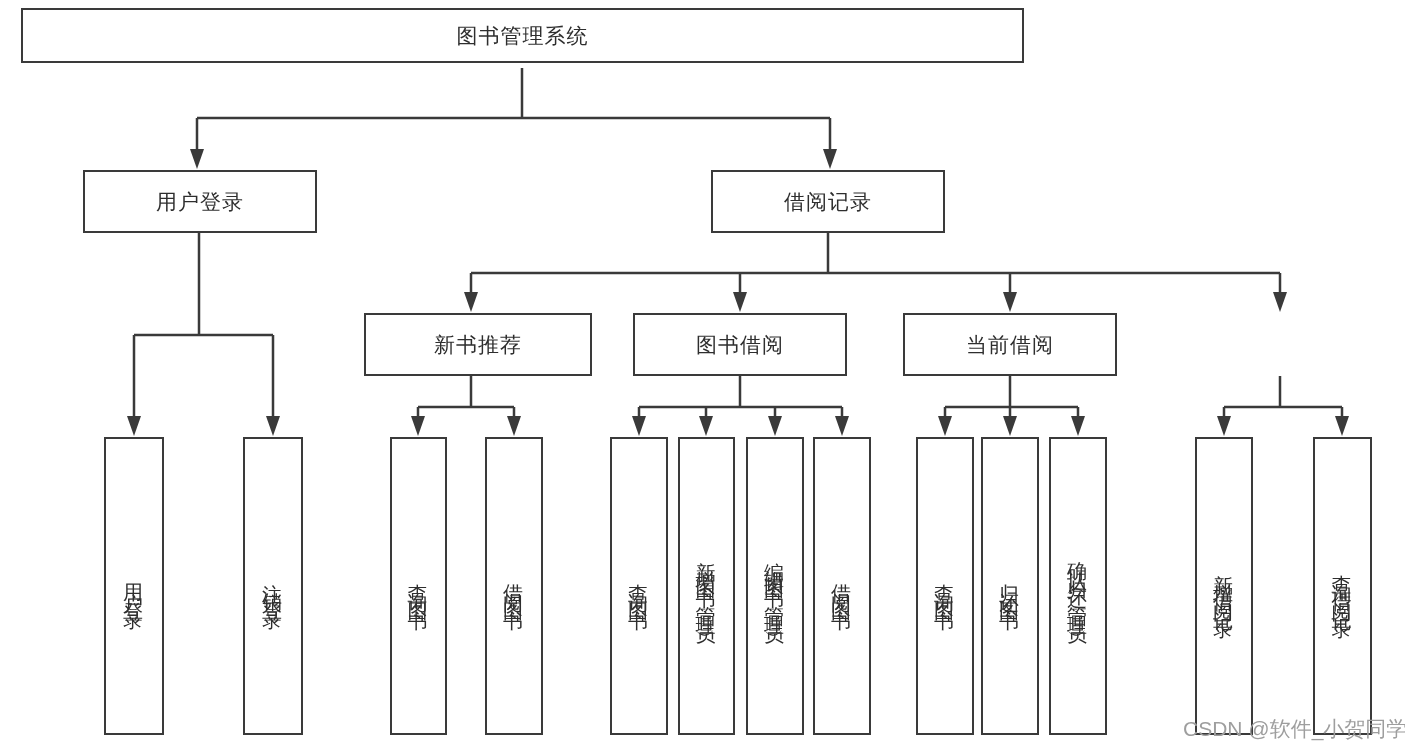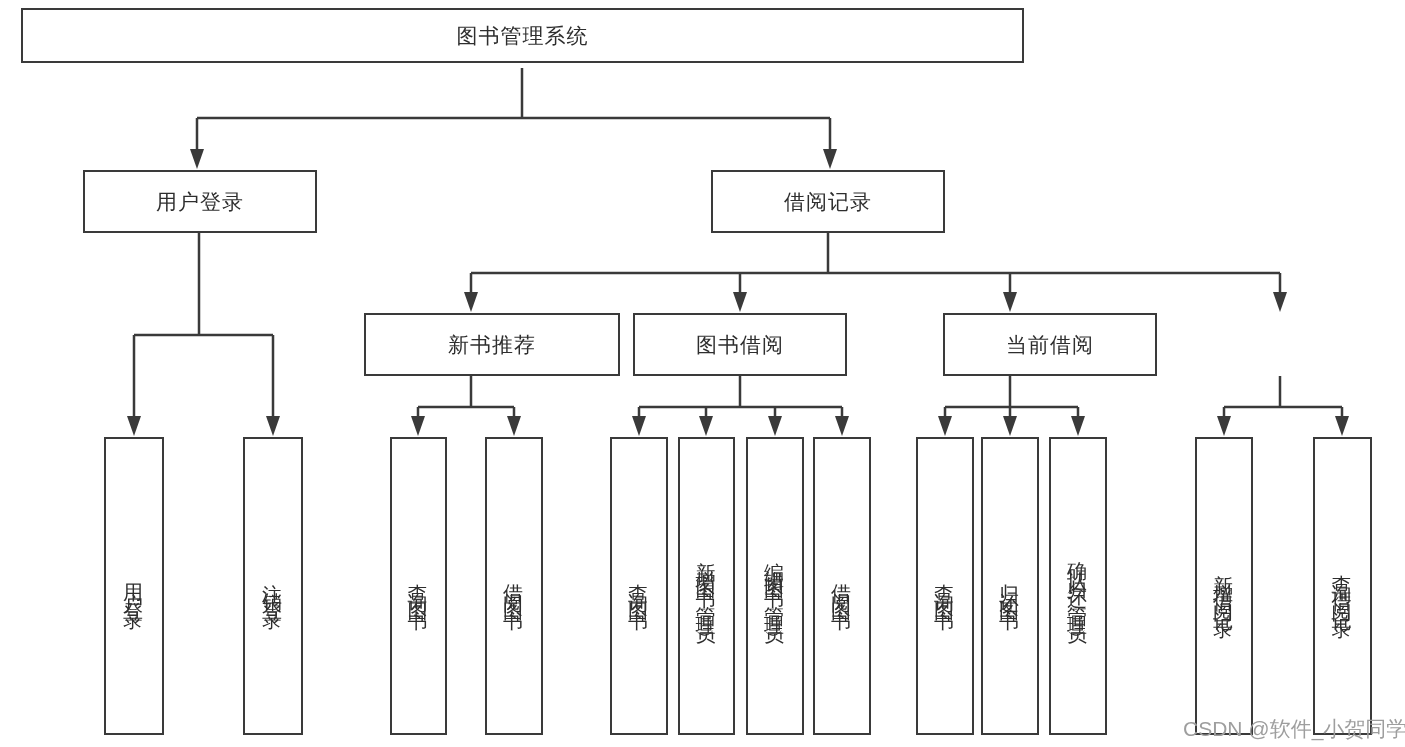--- a/index.html
+++ b/index.html
@@ -110,27 +110,27 @@
     <span>图书管理系统</span>
   </div>
 
   <div class="node hbox" style="left:83px; top:170px; width:234px; height:63px;">
     <span>用户登录</span>
   </div>
   <div class="node hbox" style="left:711px; top:170px; width:234px; height:63px;">
     <span>借阅记录</span>
   </div>
 
-  <div class="node hbox" style="left:364px; top:313px; width:256px; height:63px;">
+  <div class="node hbox" style="left:364px; top:313px; width:228px; height:63px;">
     <span>新书推荐</span>
   </div>
   <div class="node hbox" style="left:633px; top:313px; width:214px; height:63px;align-items:center;">
     <span>图书借阅</span>
   </div>
-  <div class="node hbox" style="left:903px; top:313px; width:214px; height:63px;margin-left:40px;">
+  <div class="node hbox" style="left:903px; top:313px; width:214px; height:63px;">
     <span>当前借阅</span>
   </div>
 
   <div class="node vbox" style="left:104px; top:437px; width:60px; height:298px;">
     <span>用户登录</span>
   </div>
   <div class="node vbox" style="left:243px; top:437px; width:60px; height:298px;">
     <span>注销登录</span>
   </div>
 

